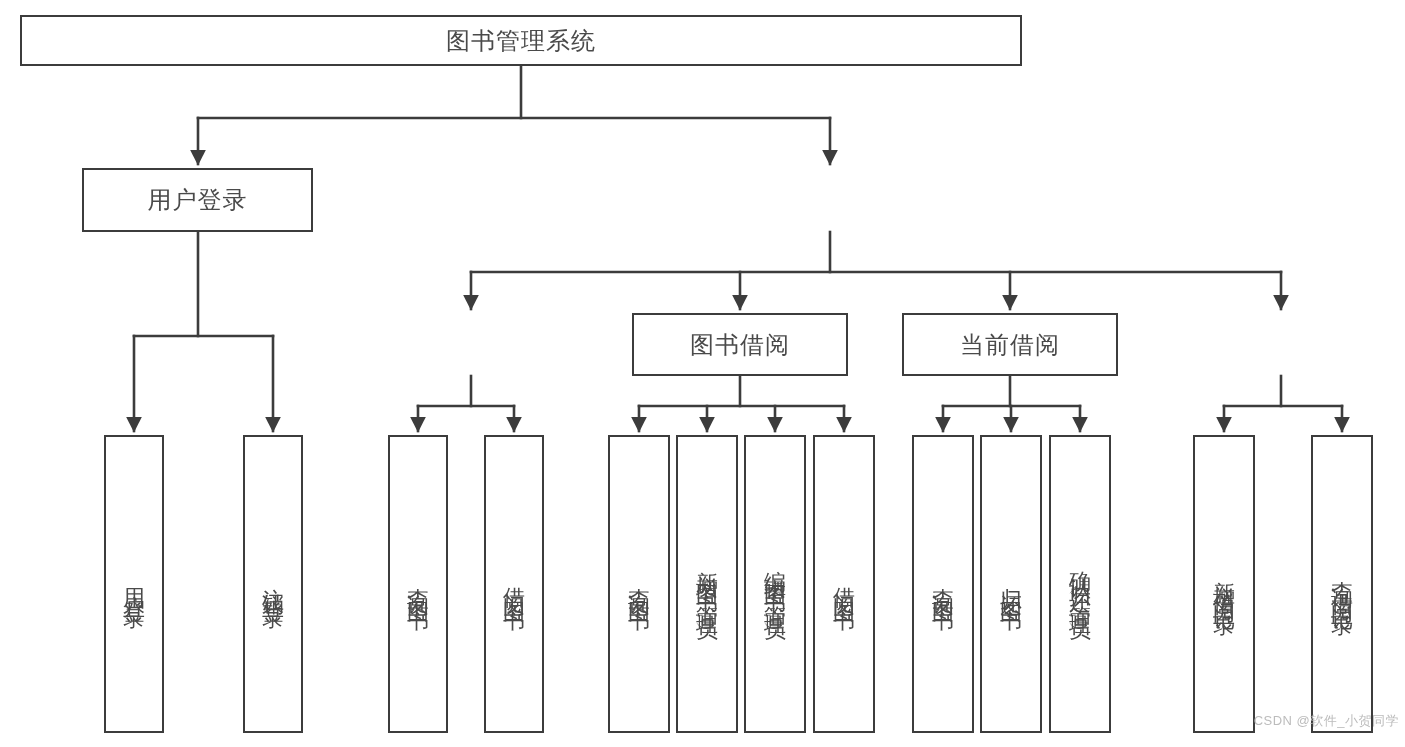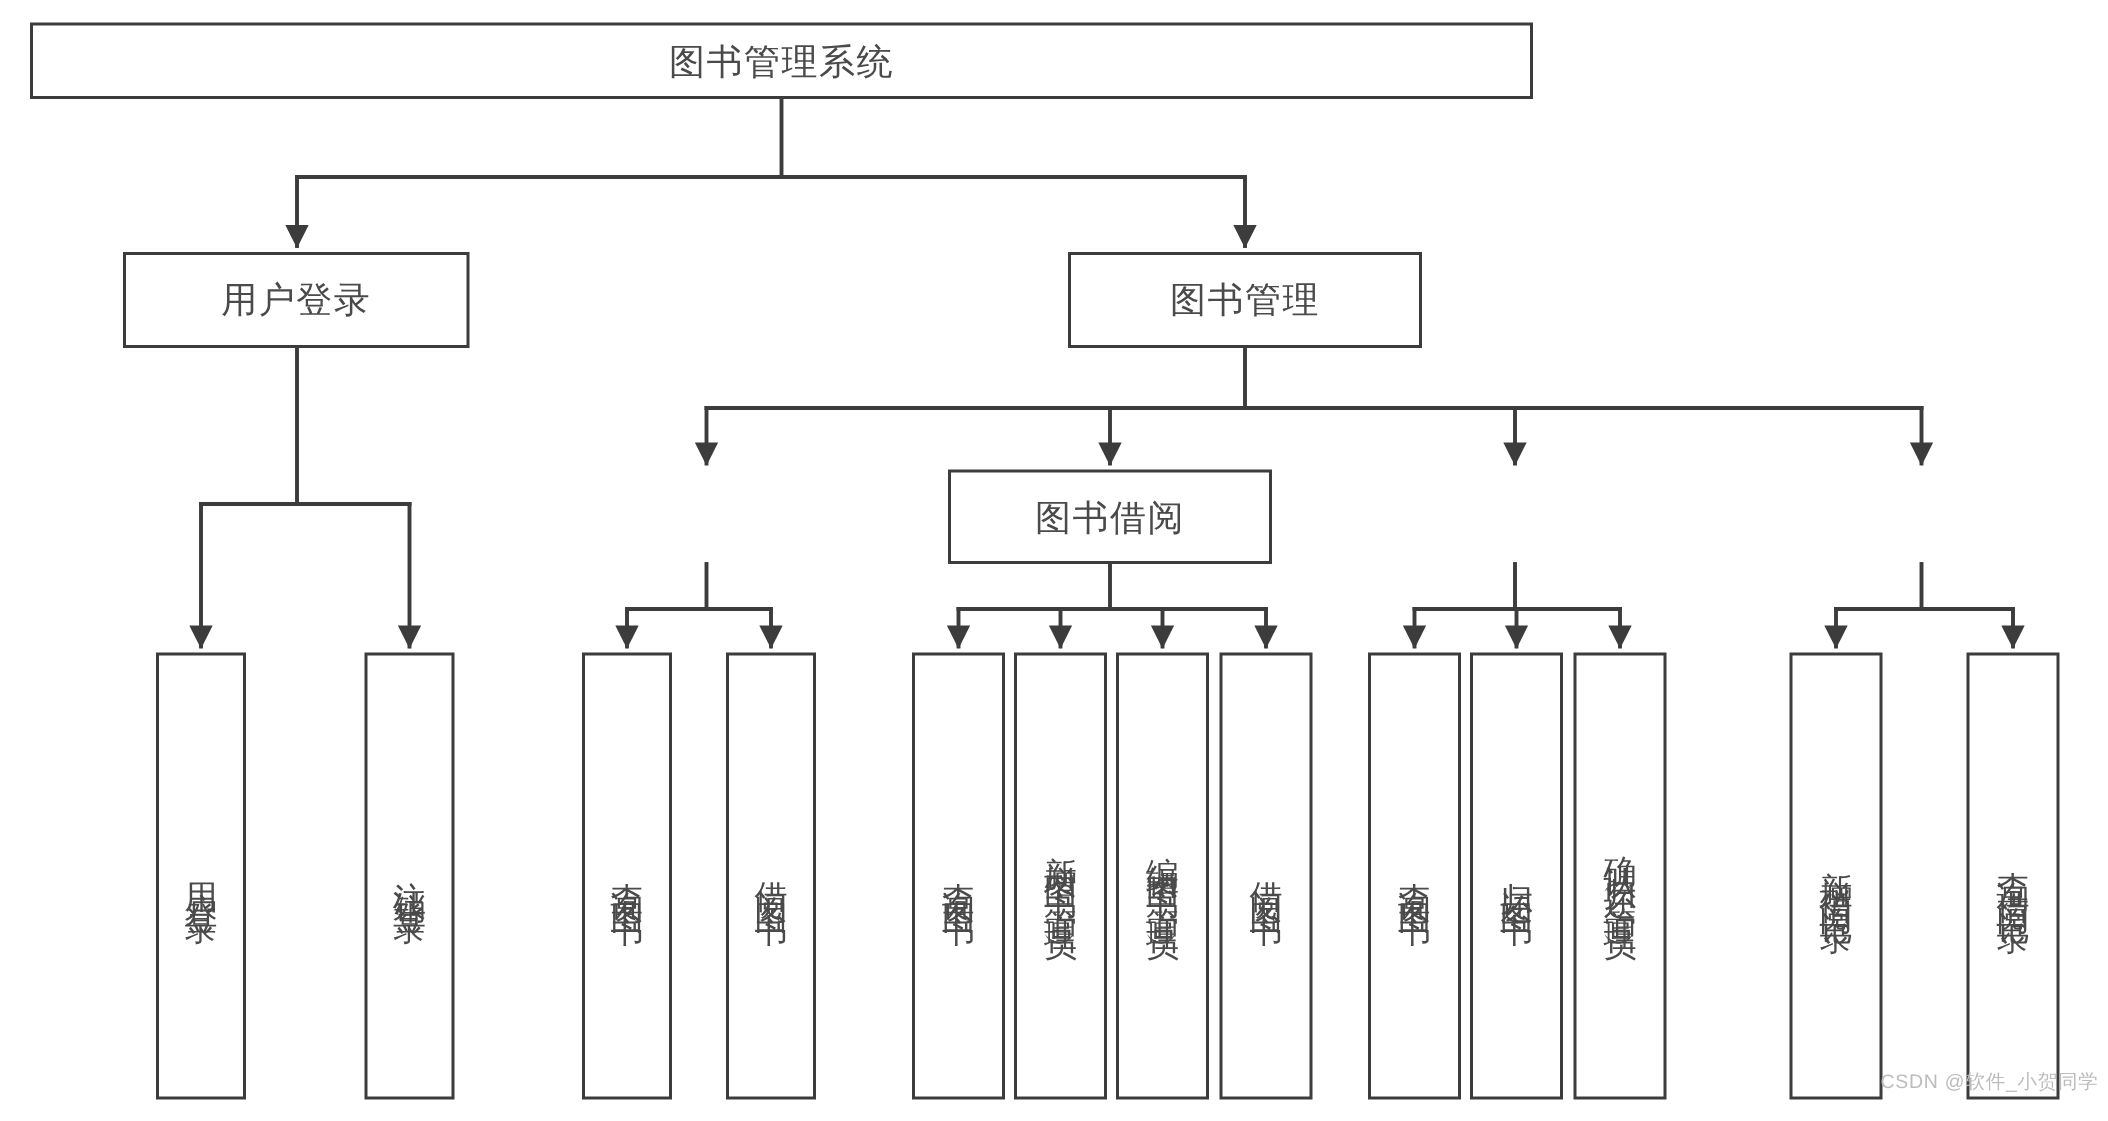--- a/index.html
+++ b/index.html
@@ -119,26 +119,26 @@
     <path class="wire" d="M1342 406 L1342 431" marker-end="url(#arrow)"></path>
   </svg>
 
   <div class="box h" style="left:20px;top:15px;width:1002px;height:51px">
     <span>图书管理系统</span>
   </div>
 
   <div class="box h" style="left:82px;top:168px;width:231px;height:64px">
     <span>用户登录</span>
   </div>
-  <div class="box h" style="left:712px;top:168px;width:236px;height:64px">
-    <span>图书管理</span>
-  </div>
 
   <div class="box h" style="left:632px;top:313px;width:216px;height:63px">
     <span>图书借阅</span>
+  </div>
+  <div class="box h" style="left:902px;top:313px;width:216px;height:63px">
+    <span>当前借阅</span>
   </div>
 
   <div class="box v" style="left:104px;top:435px;width:60px;height:298px">
     <span class="vtext">用户登录</span>
   </div>
   <div class="box v" style="left:243px;top:435px;width:60px;height:298px">
     <span class="vtext">注销登录</span>
   </div>
 
   <div class="box v" style="left:388px;top:435px;width:60px;height:298px">

